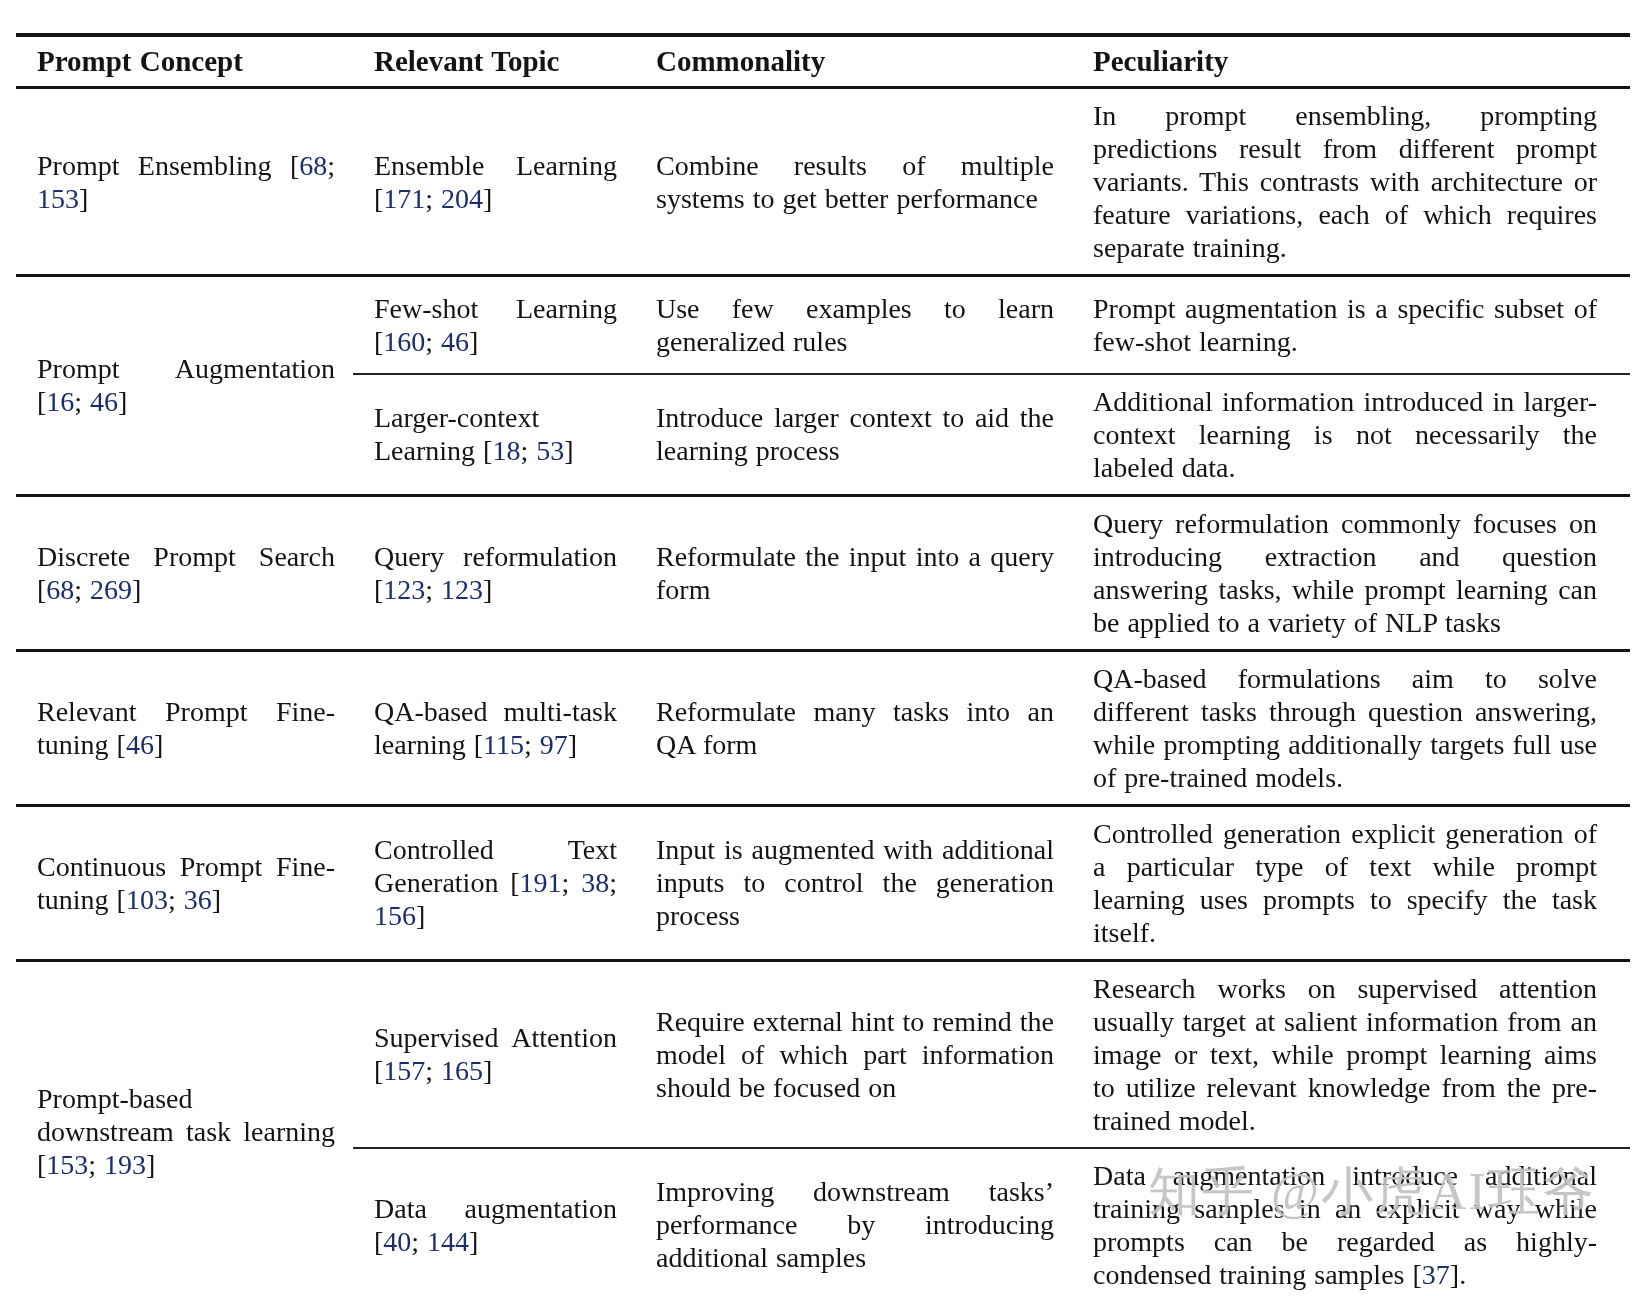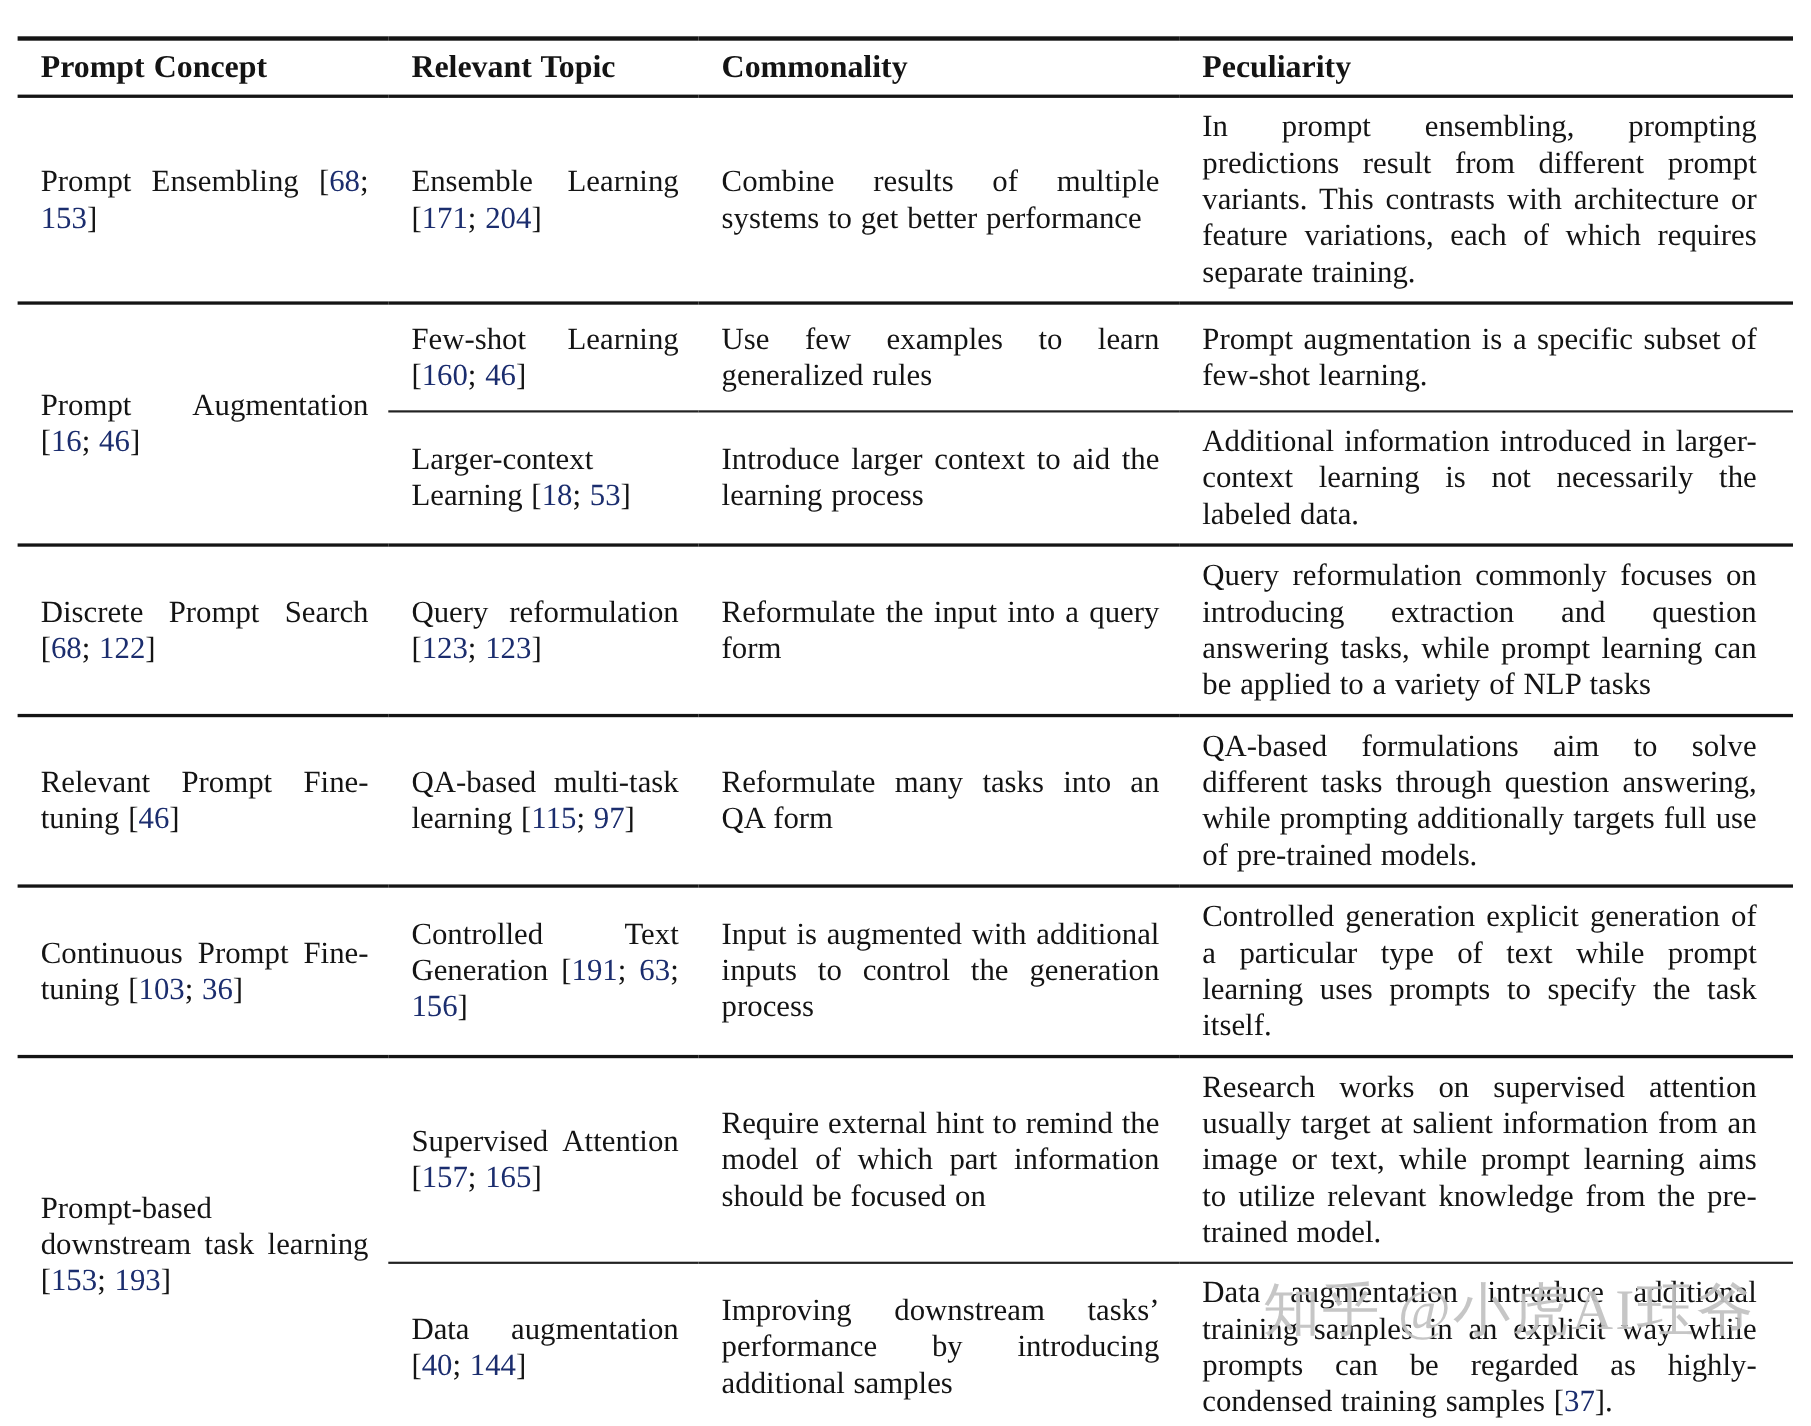--- a/index.html
+++ b/index.html
@@ -111,36 +111,36 @@
         <td>Use few examples to learn generalized rules</td>
         <td>Prompt augmentation is a specific subset of few-shot learning.</td>
       </tr>
       <tr class="sub-row" style="height:104px">
         <td><span>Larger-context Learning [</span><span class="ref">18</span><span>; </span><span class="ref">53</span><span>]</span></td>
         <td>Introduce larger context to aid the learning process</td>
         <td>Additional information introduced in larger-context learning is not necessarily the labeled data.</td>
       </tr>
 
       <tr class="group-start" style="height:146px">
-        <td class="cell-concept"><span>Discrete Prompt Search [</span><span class="ref">68</span><span>; </span><span class="ref">122</span><span>]</span></td>
+        <td class="cell-concept"><span>Discrete Prompt Search [</span><span class="ref">68</span><span>; </span><span class="ref">269</span><span>]</span></td>
         <td><span>Query reformulation [</span><span class="ref">123</span><span>; </span><span class="ref">123</span><span>]</span></td>
         <td>Reformulate the input into a query form</td>
         <td>Query reformulation commonly focuses on introducing extraction and question answering tasks, while prompt learning can be applied to a variety of NLP tasks</td>
       </tr>
 
       <tr class="group-start" style="height:155px">
         <td class="cell-concept"><span>Relevant Prompt Fine-tuning [</span><span class="ref">46</span><span>]</span></td>
         <td><span>QA-based multi-task learning [</span><span class="ref">115</span><span>; </span><span class="ref">97</span><span>]</span></td>
         <td>Reformulate many tasks into an QA form</td>
         <td>QA-based formulations aim to solve different tasks through question answering, while prompting additionally targets full use of pre-trained models.</td>
       </tr>
 
       <tr class="group-start" style="height:150px">
         <td class="cell-concept"><span>Continuous Prompt Fine-tuning [</span><span class="ref">103</span><span>; </span><span class="ref">36</span><span>]</span></td>
-        <td><span>Controlled Text Generation [</span><span class="ref">191</span><span>; </span><span class="ref">63</span><span>; </span><span class="ref">156</span><span>]</span></td>
+        <td><span>Controlled Text Generation [</span><span class="ref">191</span><span>; </span><span class="ref">38</span><span>; </span><span class="ref">156</span><span>]</span></td>
         <td>Input is augmented with additional inputs to control the generation process</td>
         <td>Controlled generation explicit generation of a particular type of text while prompt learning uses prompts to specify the task itself.</td>
       </tr>
 
       <tr class="group-start" style="height:180px">
         <td class="cell-concept" rowspan="2"><span>Prompt-based downstream task learning [</span><span class="ref">153</span><span>; </span><span class="ref">193</span><span>]</span></td>
         <td><span>Supervised Attention [</span><span class="ref">157</span><span>; </span><span class="ref">165</span><span>]</span></td>
         <td>Require external hint to remind the model of which part information should be focused on</td>
         <td>Research works on supervised attention usually target at salient information from an image or text, while prompt learning aims to utilize relevant knowledge from the pre-trained model.</td>
       </tr>

